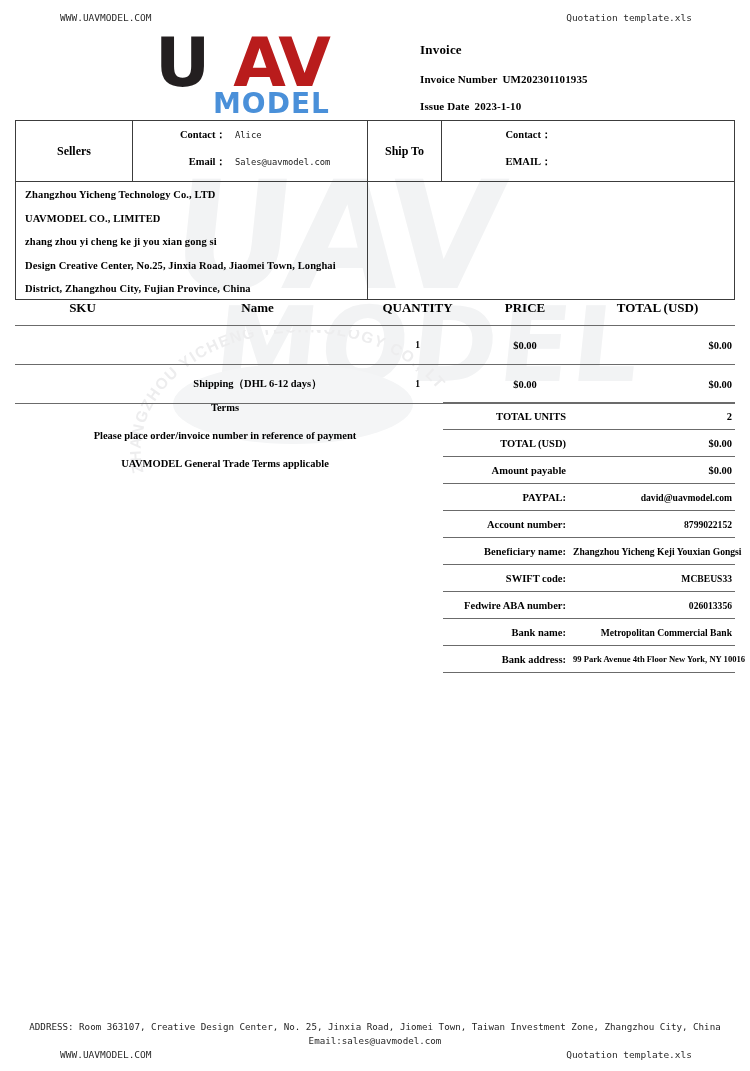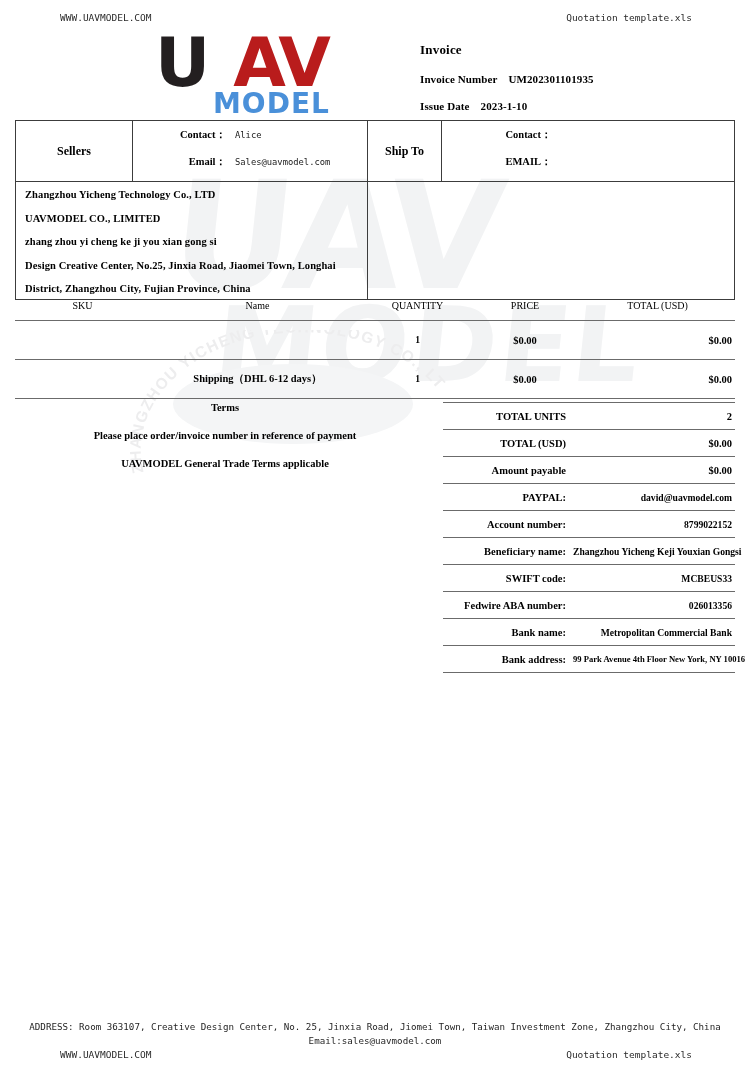--- a/index.html
+++ b/index.html
@@ -133,21 +133,21 @@
     font-weight: 700;
     font-size: 13px;
     letter-spacing: .2px;
   }
   .inv-head .r {
     font-weight: 700;
     font-size: 11px;
     margin-top: 15px;
     letter-spacing: .1px;
   }
-  .inv-head .r .val { font-weight: 700; margin-left: 11px; }
+  .inv-head .r .val { font-weight: 700; margin-left: 5px; }
 
   
   .party {
     position: absolute;
     left: 15px;
     top: 120px;
     width: 720px;
     border: 1px solid #3c3c3c;
     box-sizing: border-box;
     z-index: 2;
@@ -239,22 +239,22 @@
     top: 300px;
     width: 720px;
     z-index: 2;
   }
   .items table {
     width: 100%;
     border-collapse: collapse;
     table-layout: fixed;
   }
   .items th {
-    font-weight: 400;
-    font-size: 10px;
+    font-weight: 700;
+    font-size: 13px;
     padding: 0 0 9px 0;
     text-align: center;
     border-bottom: 1.4px solid #6b6b6b;
     margin-top: 11px;
   }
   .items th.c-sku   { width: 135px; }
   .items th.c-name  { width: 215px; }
   .items th.c-qty   { width: 105px; }
   .items th.c-price { width: 110px; }
   .items th.c-total { width: 155px; }

